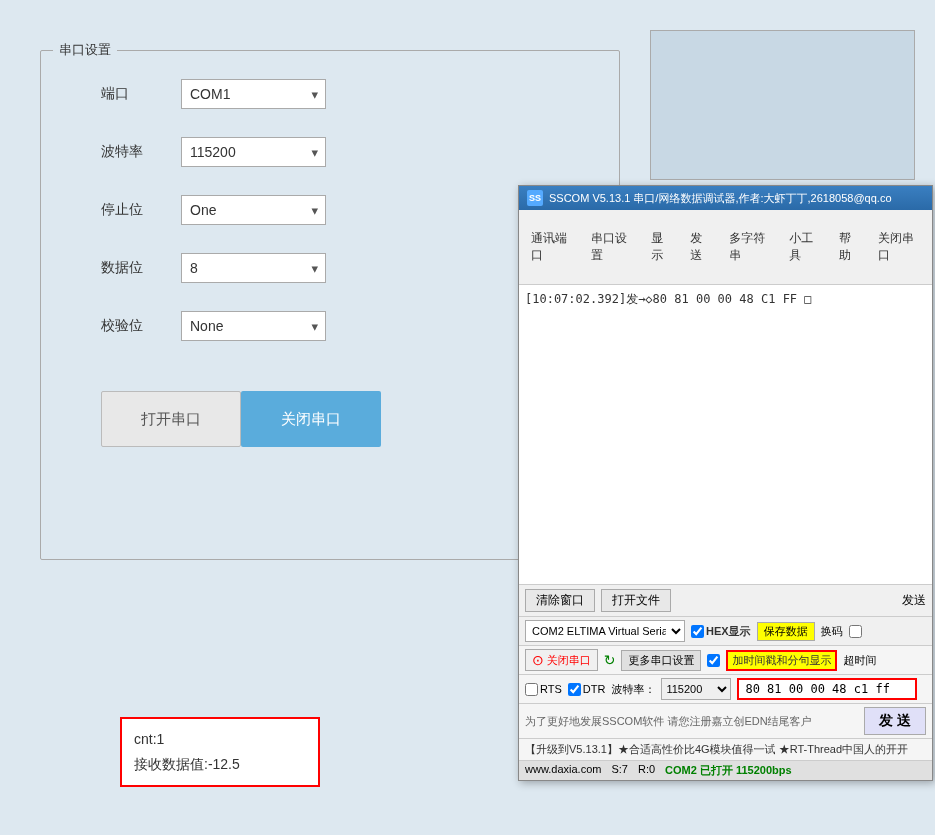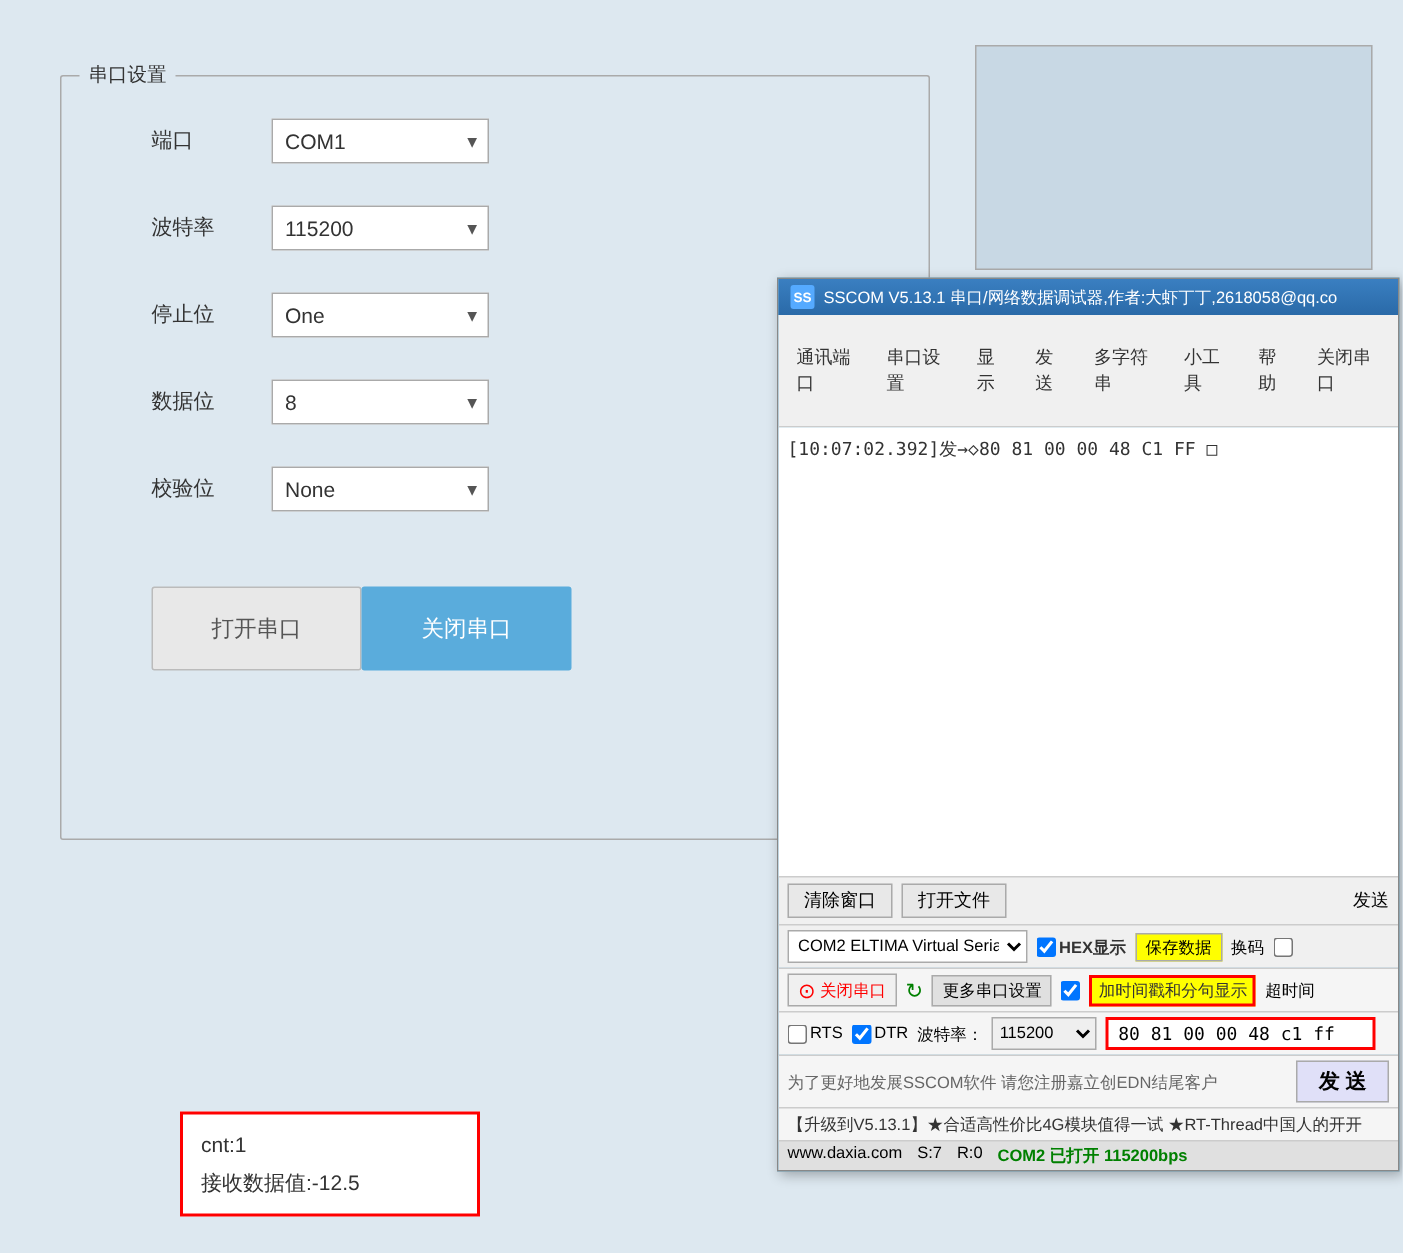--- a/index.html
+++ b/index.html
@@ -360,21 +360,21 @@
     }
 
     .status-green {
       color: green;
       font-weight: bold;
     }
 
     
     .info-box {
       position: absolute;
-      bottom: 24px;
+      bottom: 48px;
       left: 120px;
       width: 200px;
       min-height: 70px;
       border: 2px solid red;
       background: white;
       padding: 8px 12px;
       font-size: 14px;
       color: #333;
       line-height: 1.8;
     }

